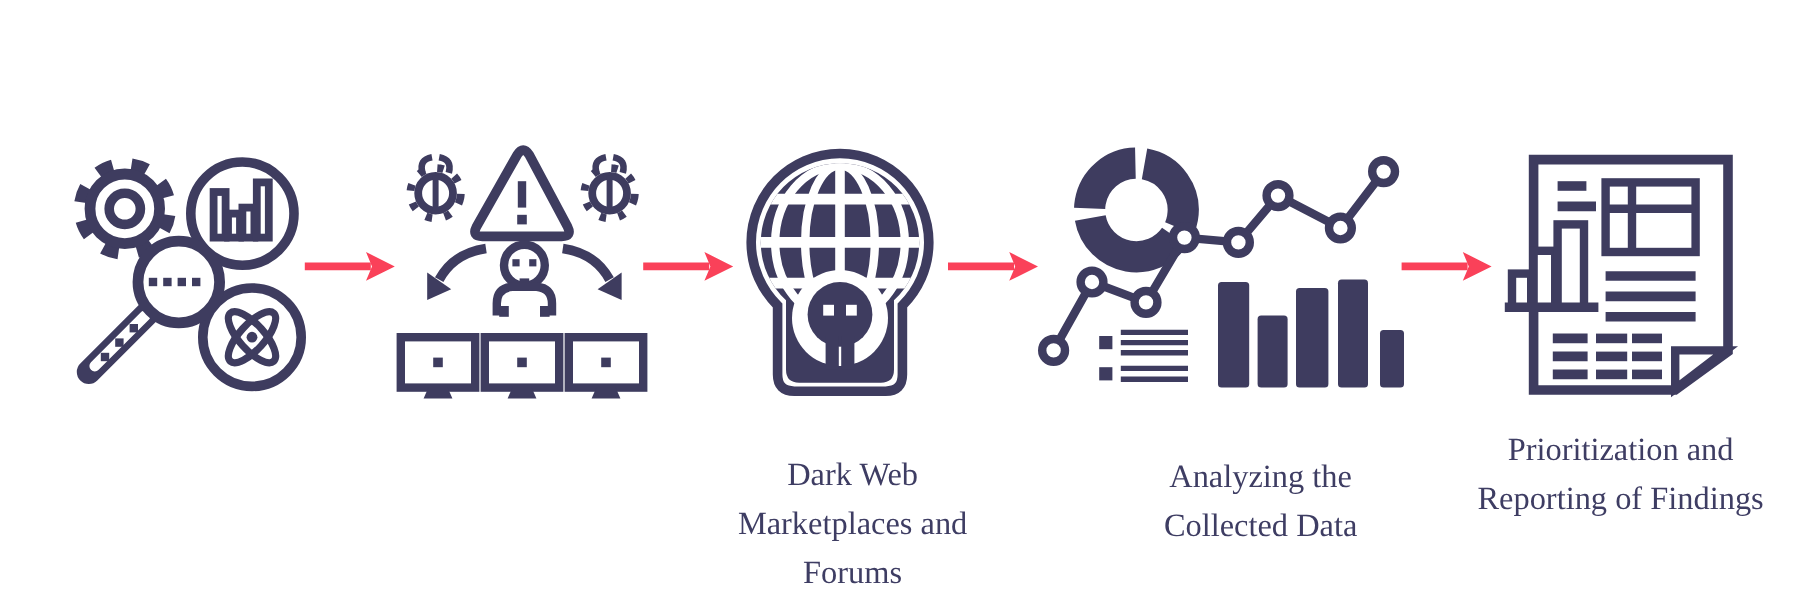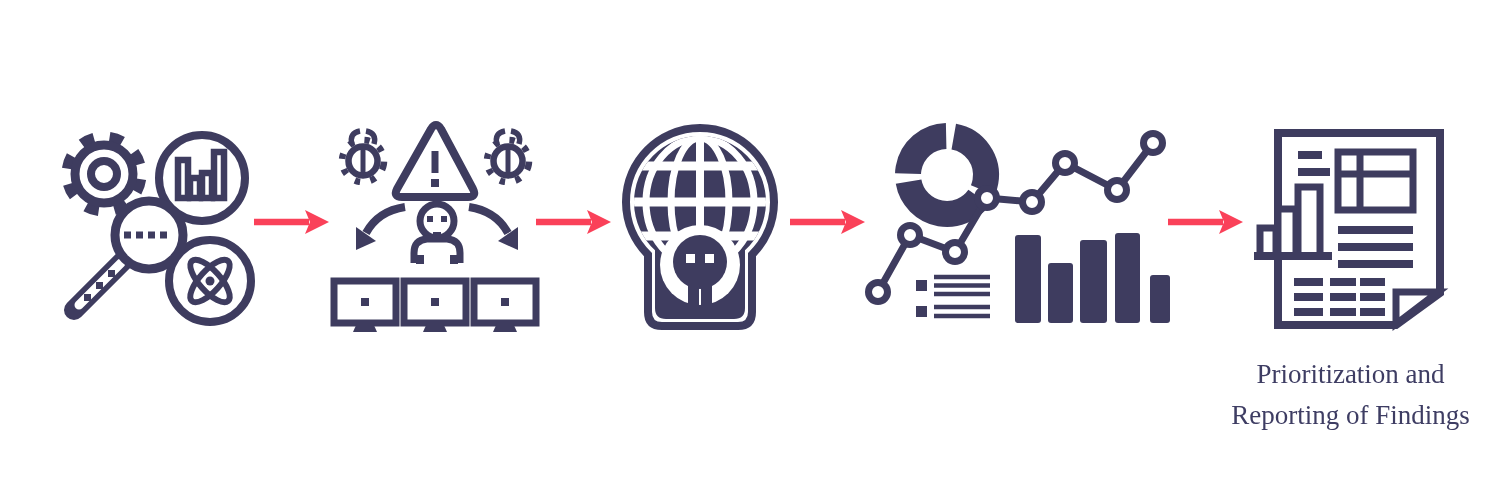--- a/index.html
+++ b/index.html
@@ -252,16 +252,21 @@
         <line class="s" x1="44" y1="187" x2="73" y2="187" stroke-width="8"></line>
         <line class="s" x1="80" y1="187" x2="106" y2="187" stroke-width="8"></line>
         <line class="s" x1="110" y1="187" x2="135" y2="187" stroke-width="8"></line>
         <line class="s" x1="44" y1="202" x2="73" y2="202" stroke-width="8"></line>
         <line class="s" x1="80" y1="202" x2="106" y2="202" stroke-width="8"></line>
         <line class="s" x1="110" y1="202" x2="135" y2="202" stroke-width="8"></line>
       </g>
     </svg>
   </div>
 
+  <div class="step-label" style="left:598px;width:225px;top:375px">Dark Web
+Marketplaces and
+Forums</div>
+  <div class="step-label" style="left:928px;width:245px;top:377px">Analyzing the
+Collected Data</div>
   <div class="step-label" style="left:1203px;width:295px;top:354px">Prioritization and
 Reporting of Findings</div>
 
 </div>
 
 </body></html>

